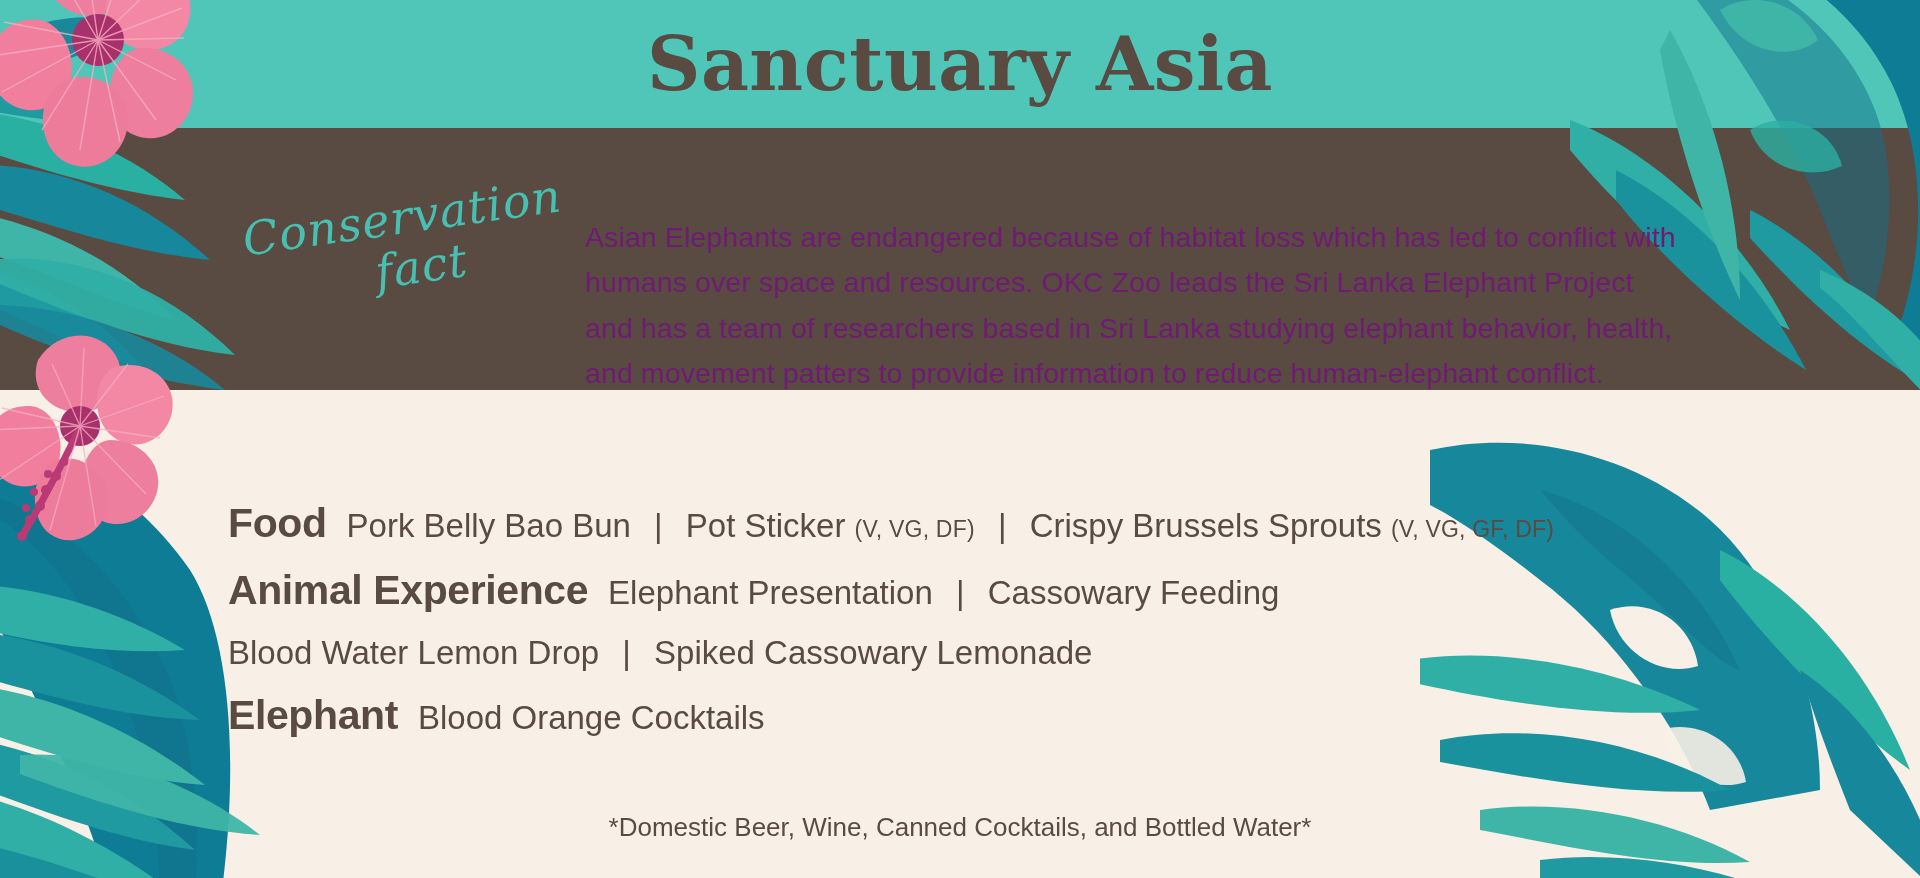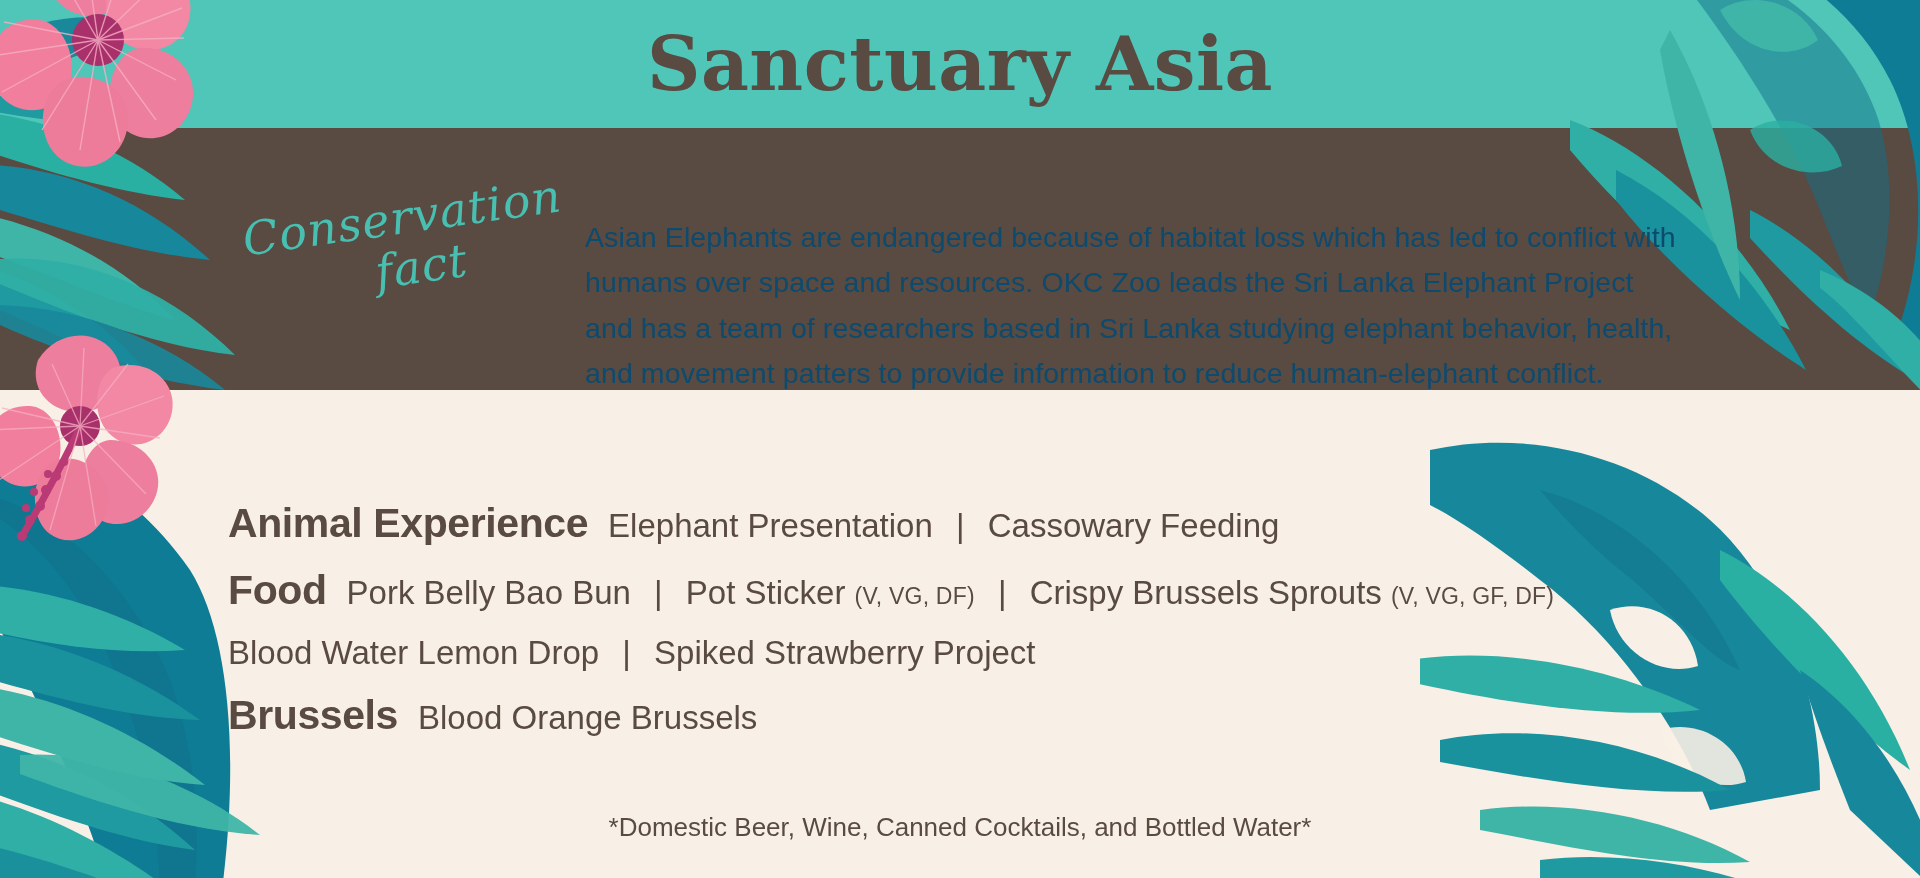--- a/index.html
+++ b/index.html
@@ -46,21 +46,21 @@
     line-height:0.98;
     text-align:center;
     transform:rotate(-8deg);
     transform-origin:left top;
     letter-spacing:1px;
   }
   .fact-label .l2{display:block;margin-top:6px;margin-left:46px;}
 
   .fact-body{
     position:absolute;left:585px;top:186px;width:1095px;
-    color:#0c4a6e;
+    color:#701a75;
     font-size:28.5px;
     line-height:1.60;
     font-weight:300;
     letter-spacing:0.1px;
   }
 
   
   .menu{position:absolute;left:228px;top:500px;width:1560px;}
   .row{display:flex;align-items:baseline;margin-bottom:20px;white-space:nowrap;}
   .cat{
@@ -239,53 +239,53 @@
 
   <div class="fact-label">
     <span>Conservation</span>
     <span class="l2">fact</span>
   </div>
   <p class="fact-body">Asian Elephants are endangered because of habitat loss which has led to conflict with humans over space and resources. OKC Zoo leads the Sri Lanka Elephant Project and has a team of researchers based in Sri Lanka studying elephant behavior, health, and movement patters to provide information to reduce human-elephant conflict.</p>
 
   <div class="menu">
 
     <div class="row">
-      <span class="cat">Animal Experience</span>
-      <span class="items">
-        <span class="nowrap">Elephant Presentation</span>
-        <span class="sep">|</span>
-        <span class="nowrap">Cassowary Feeding</span>
-      </span>
-    </div>
-
-    <div class="row">
       <span class="cat">Food</span>
       <span class="items">
         <span class="nowrap">Pork Belly Bao Bun</span>
         <span class="sep">|</span>
         <span class="nowrap">Pot Sticker</span>
         <span class="diet">(V, VG, DF)</span>
         <span class="sep">|</span>
         <span class="nowrap">Crispy Brussels Sprouts</span>
         <span class="diet">(V, VG, GF, DF)</span>
       </span>
     </div>
 
     <div class="row">
+      <span class="cat">Animal Experience</span>
+      <span class="items">
+        <span class="nowrap">Elephant Presentation</span>
+        <span class="sep">|</span>
+        <span class="nowrap">Cassowary Feeding</span>
+      </span>
+    </div>
+
+    <div class="row">
       <span class="items">
         <span class="nowrap">Blood Water Lemon Drop</span>
         <span class="sep">|</span>
-        <span class="nowrap">Spiked Strawberry Project</span>
-      </span>
-    </div>
-
-    <div class="row">
-      <span class="cat">Brussels</span>
-      <span class="items">
-        <span class="nowrap">Blood Orange Brussels</span>
+        <span class="nowrap">Spiked Cassowary Lemonade</span>
+      </span>
+    </div>
+
+    <div class="row">
+      <span class="cat">Elephant</span>
+      <span class="items">
+        <span class="nowrap">Blood Orange Cocktails</span>
       </span>
     </div>
 
   </div>
 
   <div class="footnote">*Domestic Beer, Wine, Canned Cocktails, and Bottled Water*</div>
 
 </div>
 
 </body></html>

